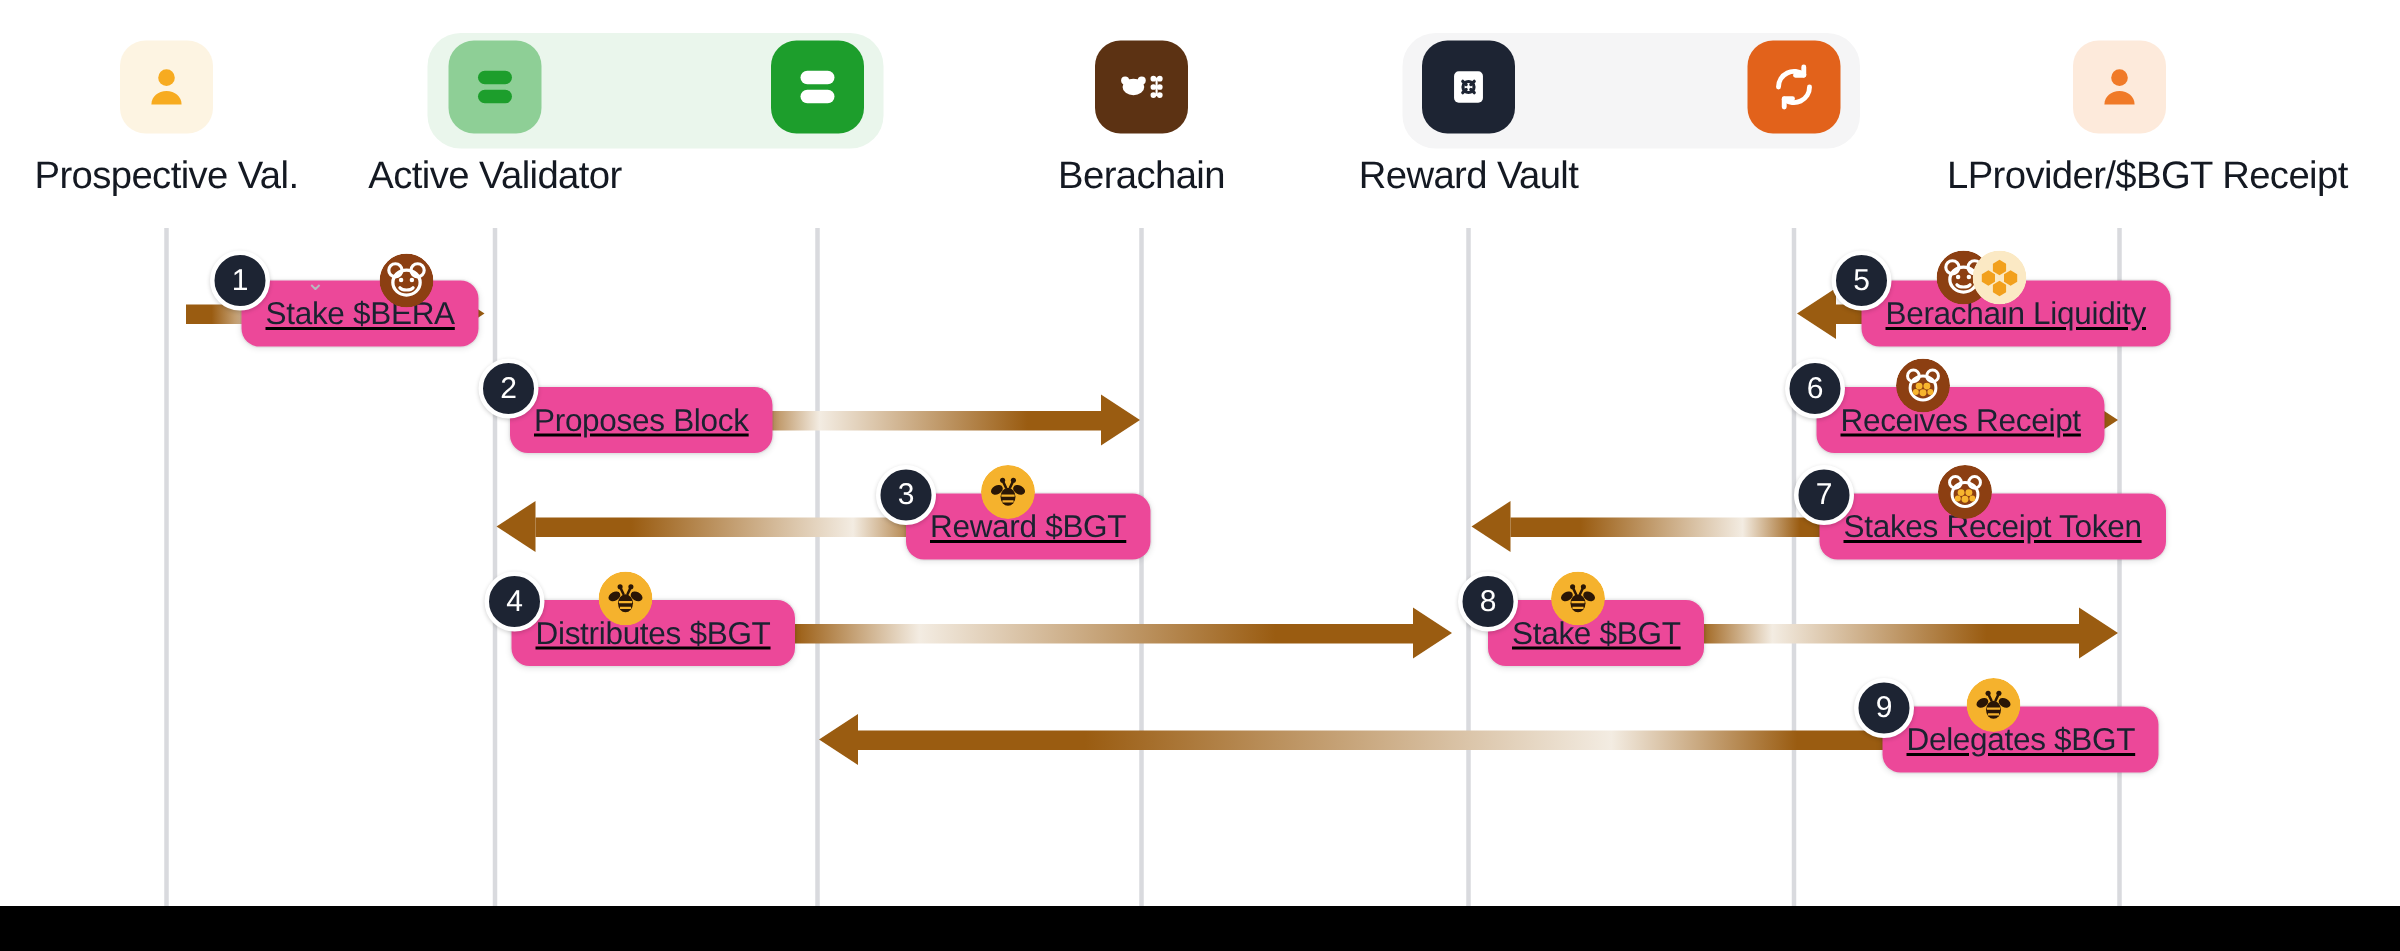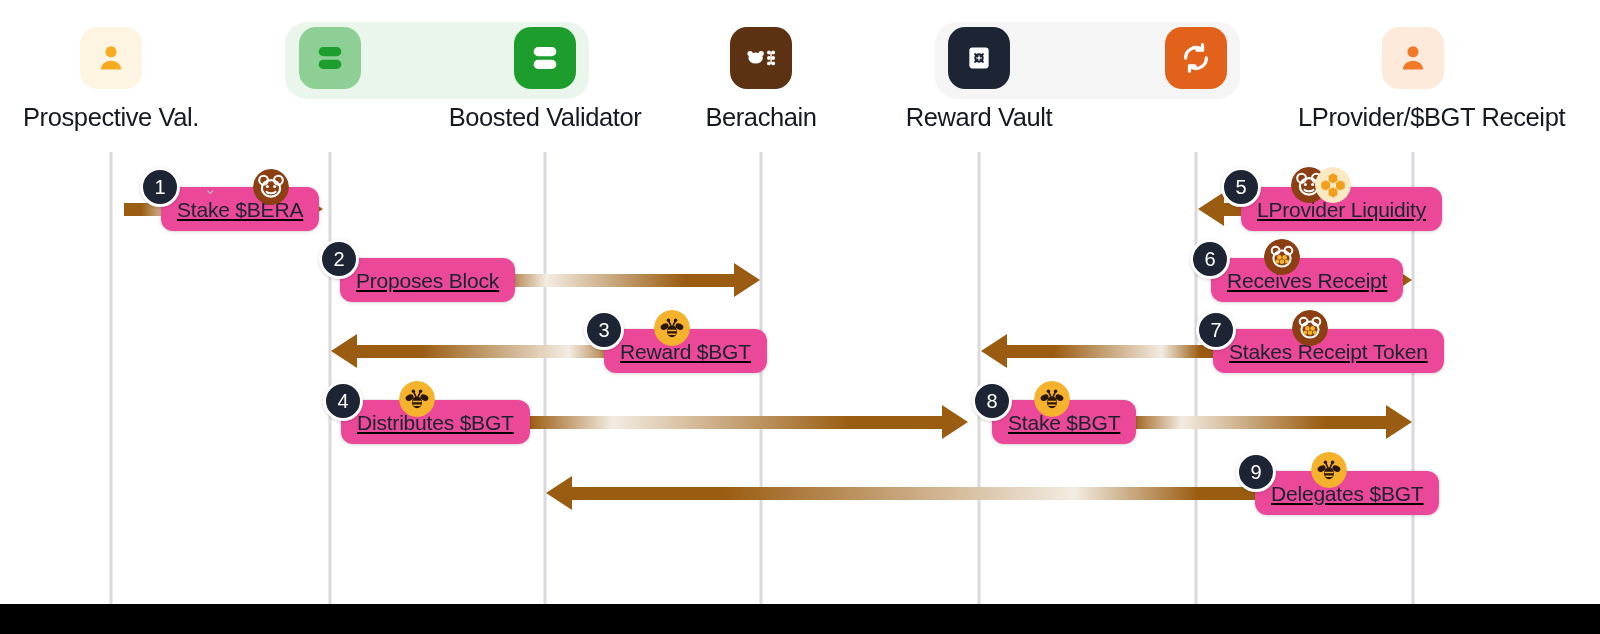--- a/index.html
+++ b/index.html
@@ -159,30 +159,30 @@
         <div class="actor-label">Prospective Val.</div>
       </div>
       <div class="actor" style="left: 330px;">
         <div class="actor-icon" style="background: rgb(142, 207, 150);">
           <svg width="34" height="34" viewBox="0 0 24 24" fill="#1d9e2c">
         <rect x="4" y="4.3" width="16" height="6.4" rx="3.2"></rect>
         <rect x="4" y="13.3" width="16" height="6.4" rx="3.2"></rect>
         <circle cx="8.4" cy="7.5" r="1.05" fill="#ffffff" opacity=".0"></circle>
           </svg>
         </div>
+        <div class="actor-label">Active Validator</div>
       </div>
       <div class="actor" style="left: 545px;">
         <div class="actor-icon" style="background: rgb(29, 158, 44);">
           <svg width="34" height="34" viewBox="0 0 24 24" fill="#ffffff">
         <rect x="4" y="4.3" width="16" height="6.4" rx="3.2"></rect>
         <rect x="4" y="13.3" width="16" height="6.4" rx="3.2"></rect>
         <circle cx="8.4" cy="7.5" r="1.05" fill="#ffffff" opacity=".0"></circle>
           </svg>
         </div>
-        <div class="actor-label">Boosted Validator</div>
       </div>
       <div class="actor" style="left: 761px;">
         <div class="actor-icon" style="background: rgb(92, 50, 19);">
           <svg width="34" height="34" viewBox="0 0 24 24" fill="#ffffff">
         <ellipse cx="8.2" cy="12" rx="5.1" ry="3.9"></ellipse>
         <circle cx="4.3" cy="8.9" r="1.9"></circle>
             <circle cx="12.1" cy="8.9" r="1.9"></circle>
         <circle cx="17.6" cy="8.1" r="1.35"></circle>
             <circle cx="20.6" cy="8.1" r="1.35"></circle>
         <circle cx="17.6" cy="12" r="1.35"></circle>
@@ -297,21 +297,21 @@
           <path d="M13.6 20.4h8.8M14.3 24.2h7.4"></path>
           </g>
         </svg>
       </div>
       <div class="badge" style="left: 323px; top: 381px;">
         <span>4</span>
       </div>
       <div class="arrow-line" style="left: 1224px; top: 203px; width: 186px; background: linear-gradient(to left, rgb(154, 92, 17) 0%, rgb(154, 92, 17) 9%, rgb(243, 236, 226) 27%, rgb(154, 92, 17) 78%, rgb(154, 92, 17) 100%);"></div>
       <div class="arrow-head left" style="left: 1198px; top: 192px;"></div>
       <div class="card" style="left: 1241px; top: 187px; min-width: 162px;">
-        <span class="card-text">LProvider Liquidity</span>
+        <span class="card-text">Berachain Liquidity</span>
       </div>
       <div class="tok" style="left: 1291px; top: 167px; z-index: 10;">
         <svg width="36" height="36" viewBox="0 0 36 36">
         <circle cx="18" cy="18" r="18" fill="#8c3f12"></circle>
         <circle cx="10.6" cy="11.2" r="4.4" fill="none" stroke="#fff" stroke-width="2.1"></circle>
         <circle cx="25.4" cy="11.2" r="4.4" fill="none" stroke="#fff" stroke-width="2.1"></circle>
         <ellipse cx="18" cy="19.4" rx="9.1" ry="8.3" fill="none" stroke="#fff" stroke-width="2.2"></ellipse>
         <circle cx="14.4" cy="17.6" r="1.5" fill="#fff"></circle>
         <circle cx="21.6" cy="17.6" r="1.5" fill="#fff"></circle>
         <path d="M13.6 22.8c1.5 2 7.3 2 8.8 0" fill="none" stroke="#fff" stroke-width="2.1" stroke-linecap="round"></path>

